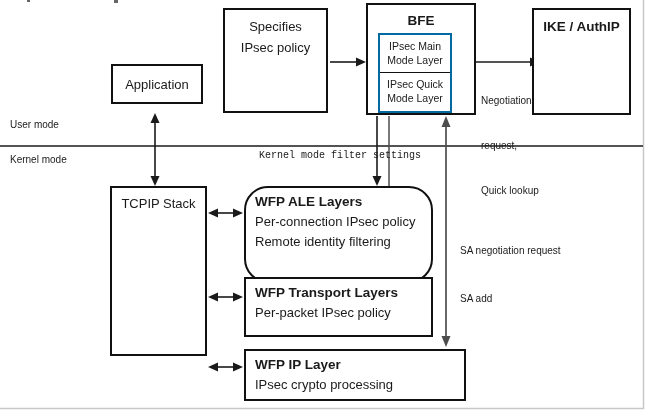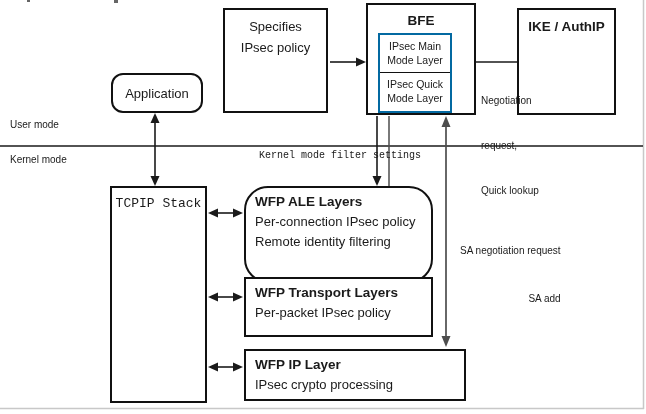--- a/index.html
+++ b/index.html
@@ -23,34 +23,34 @@
   .b-provider{left:223px;top:8px;width:105px;height:105px;padding-top:6px;}
   .b-provider .bodyline{margin-top:1px;}
   .b-bfe{left:366px;top:3px;width:110px;height:112px;}
   .b-bfe .title{margin-top:6px;}
   .bfe-inner{
     position:absolute;left:10px;top:28px;width:74px;height:80px;box-sizing:border-box;
     border:2px solid #0369a1;font-size:10.5px;line-height:13.5px;text-align:center;
   }
   .bfe-cell{box-sizing:border-box;padding-top:5px;height:40px;}
   .bfe-cell.first{border-bottom:1px solid #111;height:38px;}
-  .b-ike{left:517px;top:8px;width:99px;height:107px;padding-top:7px;}
+  .b-ike{left:532px;top:8px;width:99px;height:107px;padding-top:7px;}
   
-  .b-app{left:111px;top:73px;width:92px;height:40px;padding-top:9px;border-radius:12px;}
-  .b-tcpip{left:110px;top:186px;width:97px;height:217px;padding-top:6px;font-family:Liberation Mono, monospace;}
+  .b-app{left:111px;top:64px;width:92px;height:40px;padding-top:9px;}
+  .b-tcpip{left:110px;top:186px;width:97px;height:170px;padding-top:6px;}
   
   .b-ale{left:244px;top:186px;width:189px;height:97px;border-radius:24px;}
   .b-transport{left:244px;top:277px;width:189px;height:60px;}
   .b-ip{left:244px;top:349px;width:222px;height:52px;}
 
   .l-user{left:10px;top:119px;}
   .l-kernel{left:10px;top:154px;}
   .l-filter{left:259px;top:148px;font-family:Liberation Mono, monospace;}
   .l-nego{left:481px;top:63px;}
-  .l-sa{left:460px;top:211px;line-height:16px;text-align:right;}
+  .l-sa{left:460px;top:211px;line-height:16px;}
 </style>
 </head>
 <body>
 
 <div class="canvas">
 
   <svg class="wires" viewBox="0 0 646 414">
 
     <g stroke="#c8c8c8" stroke-width="1.5">
       <line x1="643.5" y1="0" x2="643.5" y2="409"></line>

